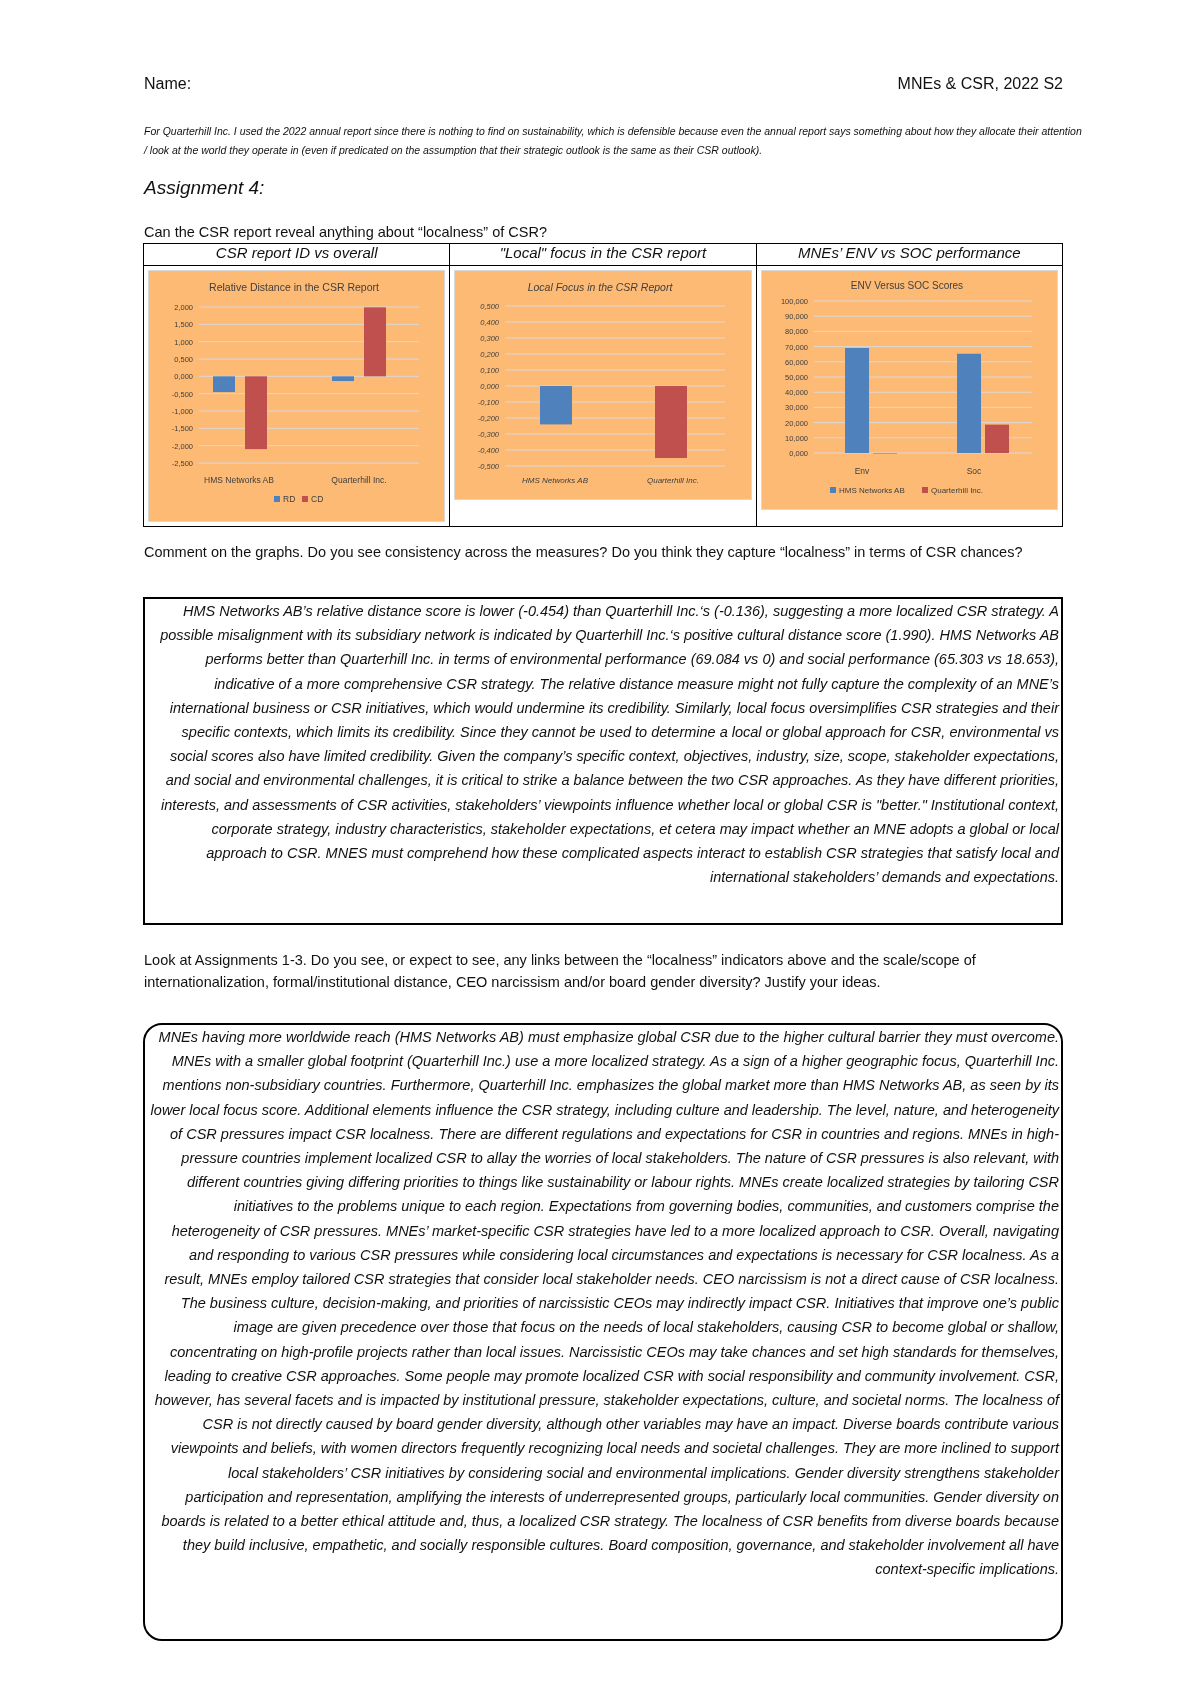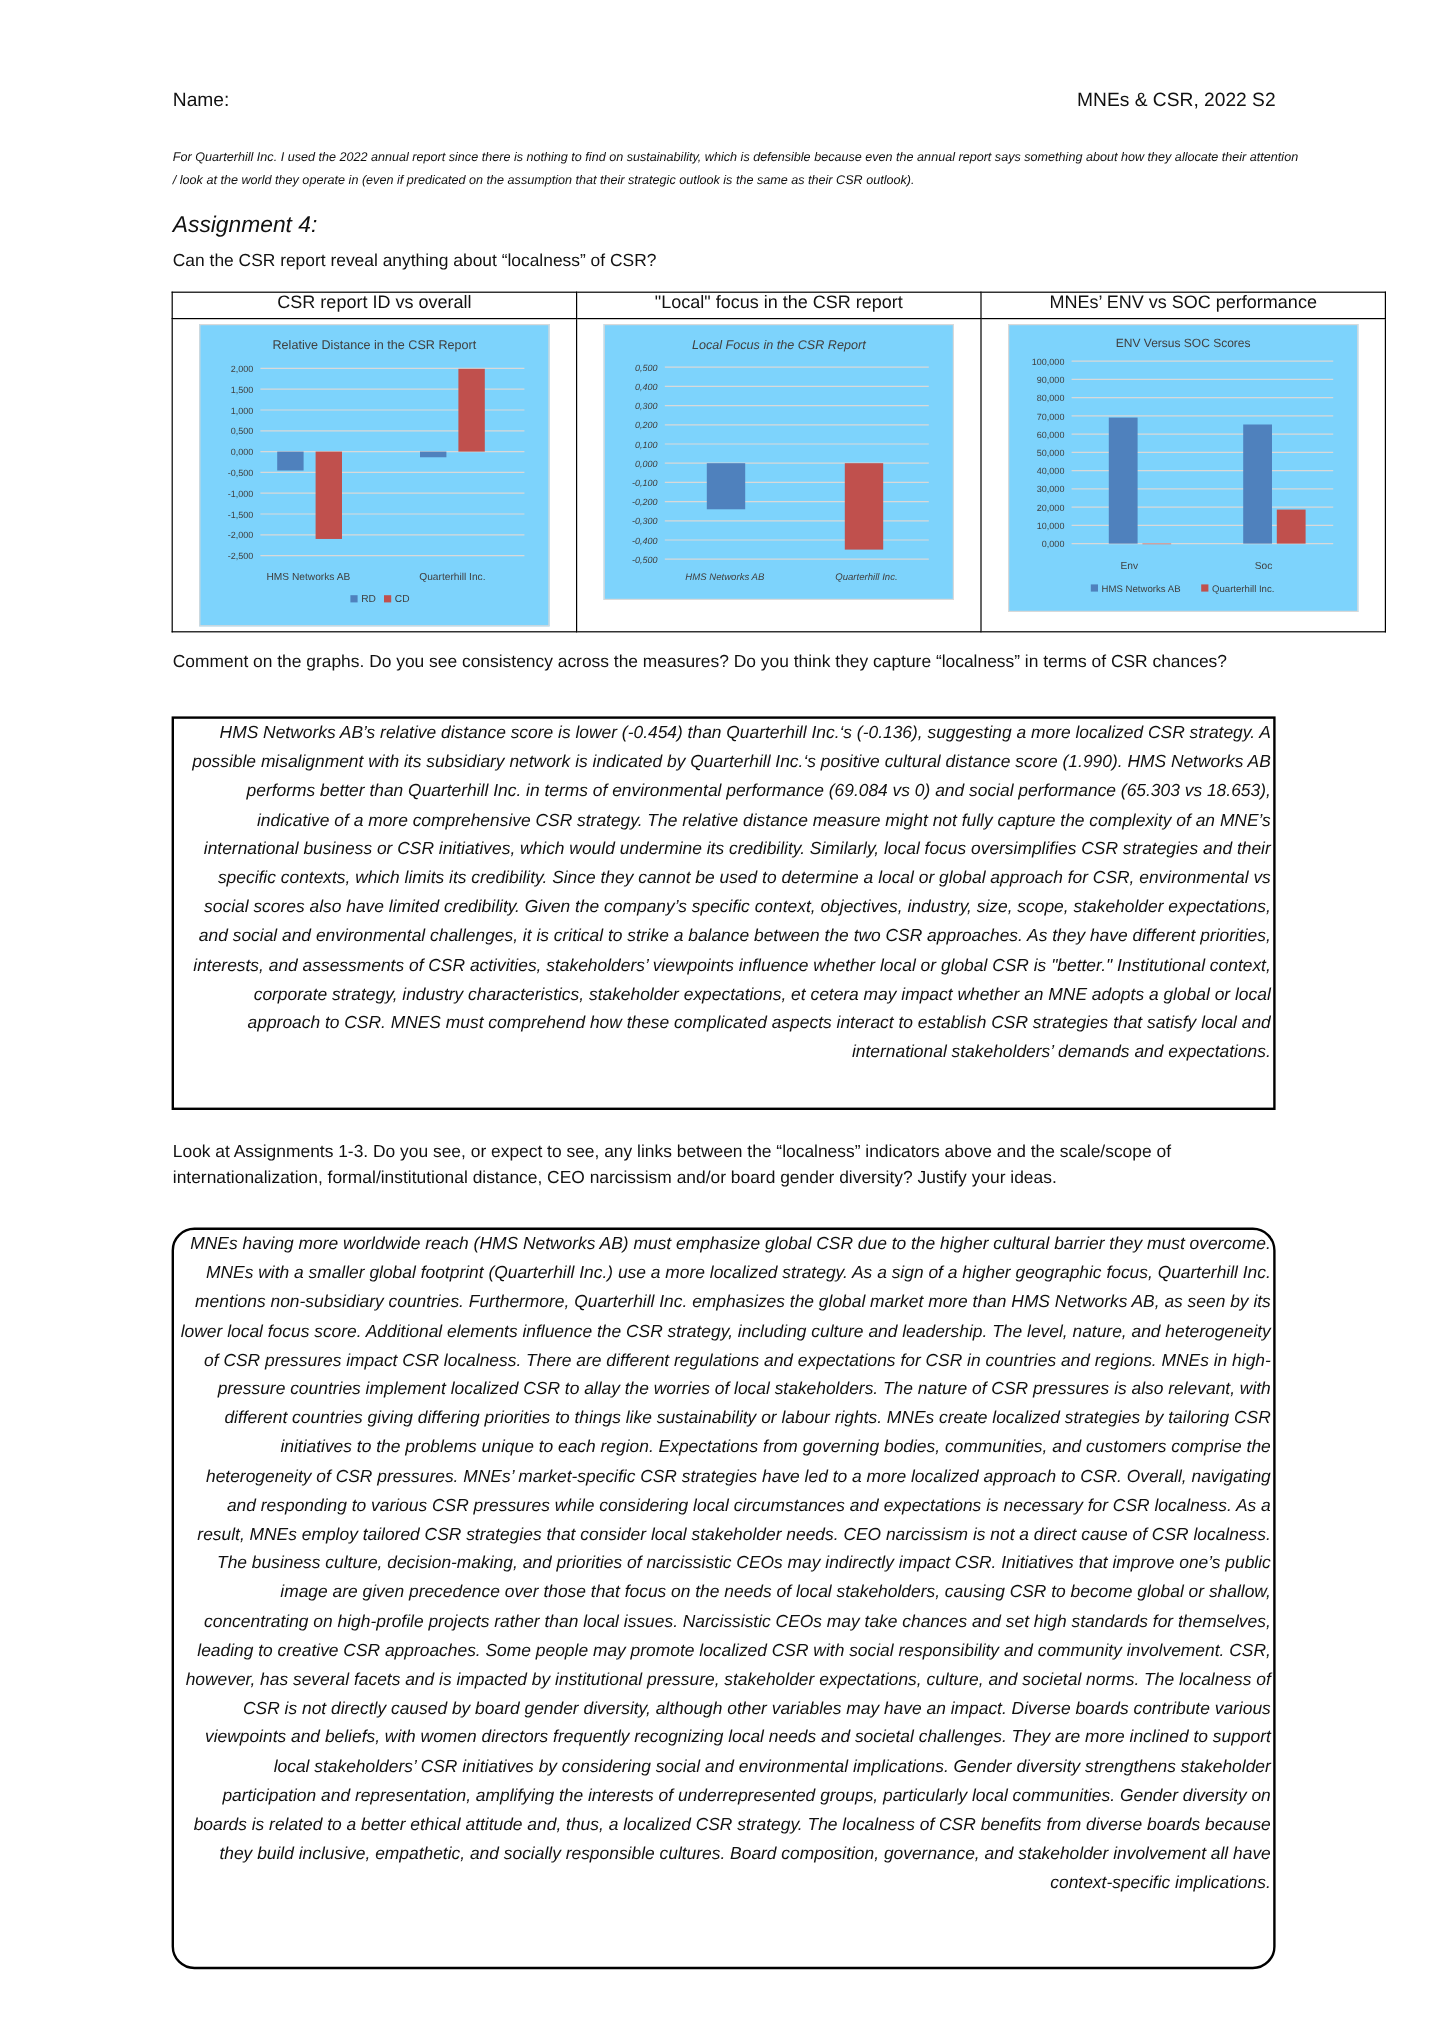--- a/index.html
+++ b/index.html
@@ -4,37 +4,37 @@
 <style>
   html, body { margin: 0; padding: 0; background: #ffffff; }
   body { width: 1200px; height: 1696px; position: relative; font-family: "Liberation Sans", sans-serif; color: #111; overflow: hidden; }
   .abs { position: absolute; }
   .hdr { font-size: 16px; top: 75px; }
   .note { left: 144px; top: 122px; width: 940px; font-size: 10.5px; font-style: italic; line-height: 19px; }
   .assign { left: 144px; top: 177px; font-size: 19px; font-style: italic; }
   .q { left: 144px; font-size: 14.5px; line-height: 22px; width: 930px; }
   table.charts { position: absolute; left: 143px; top: 243px; width: 920px; border-collapse: collapse; }
   table.charts td, table.charts th { border: 1.5px solid #000; padding: 0; vertical-align: top; }
-  table.charts th { font-weight: normal; font-size: 15px; height: 21px; text-align: center; }
+  table.charts th { font-weight: normal; font-style: italic; font-size: 15px; height: 21px; text-align: center; }
   .chart-cell { height: 258px; }
-  .chart-frame { margin: 4px 22px; border: 1px solid #d9d9d9; background: #7dd3fc; height: 250px; }
+  .chart-frame { margin: 4px 4px; border: 1px solid #d9d9d9; background: #fdba74; height: 250px; }
   svg text { font-family: "Liberation Sans", sans-serif; }
   .answer { position: absolute; left: 143px; width: 920px; border: 2px solid #000; font-style: italic; font-size: 14.5px; line-height: 24.2px; padding: 0 2px; box-sizing: border-box; text-align: right; }
 </style>
 </head>
 <body>
 
 <div class="abs hdr" style="left:144px;">Name:</div>
 <div class="abs hdr" style="right:137px;">MNEs &amp; CSR, 2022 S2</div>
 
 <div class="abs note">For Quarterhill Inc. I used the 2022 annual report since there is nothing to find on sustainability, which is defensible because even the annual report says something about how they allocate their attention / look at the world they operate in (even if predicated on the assumption that their strategic outlook is the same as their CSR outlook).</div>
 
 <div class="abs assign">Assignment 4:</div>
 
-<div class="abs q" style="top:207px;">Can the CSR report reveal anything about “localness” of CSR?</div>
+<div class="abs q" style="top:221px;">Can the CSR report reveal anything about “localness” of CSR?</div>
 
 <table class="charts">
   <tbody>
       <tr>
     <th>CSR report ID vs overall</th>
     <th>"Local" focus in the CSR report</th>
     <th>MNEs’ ENV vs SOC performance</th>
   </tr>
   <tr>
     <td class="chart-cell">

